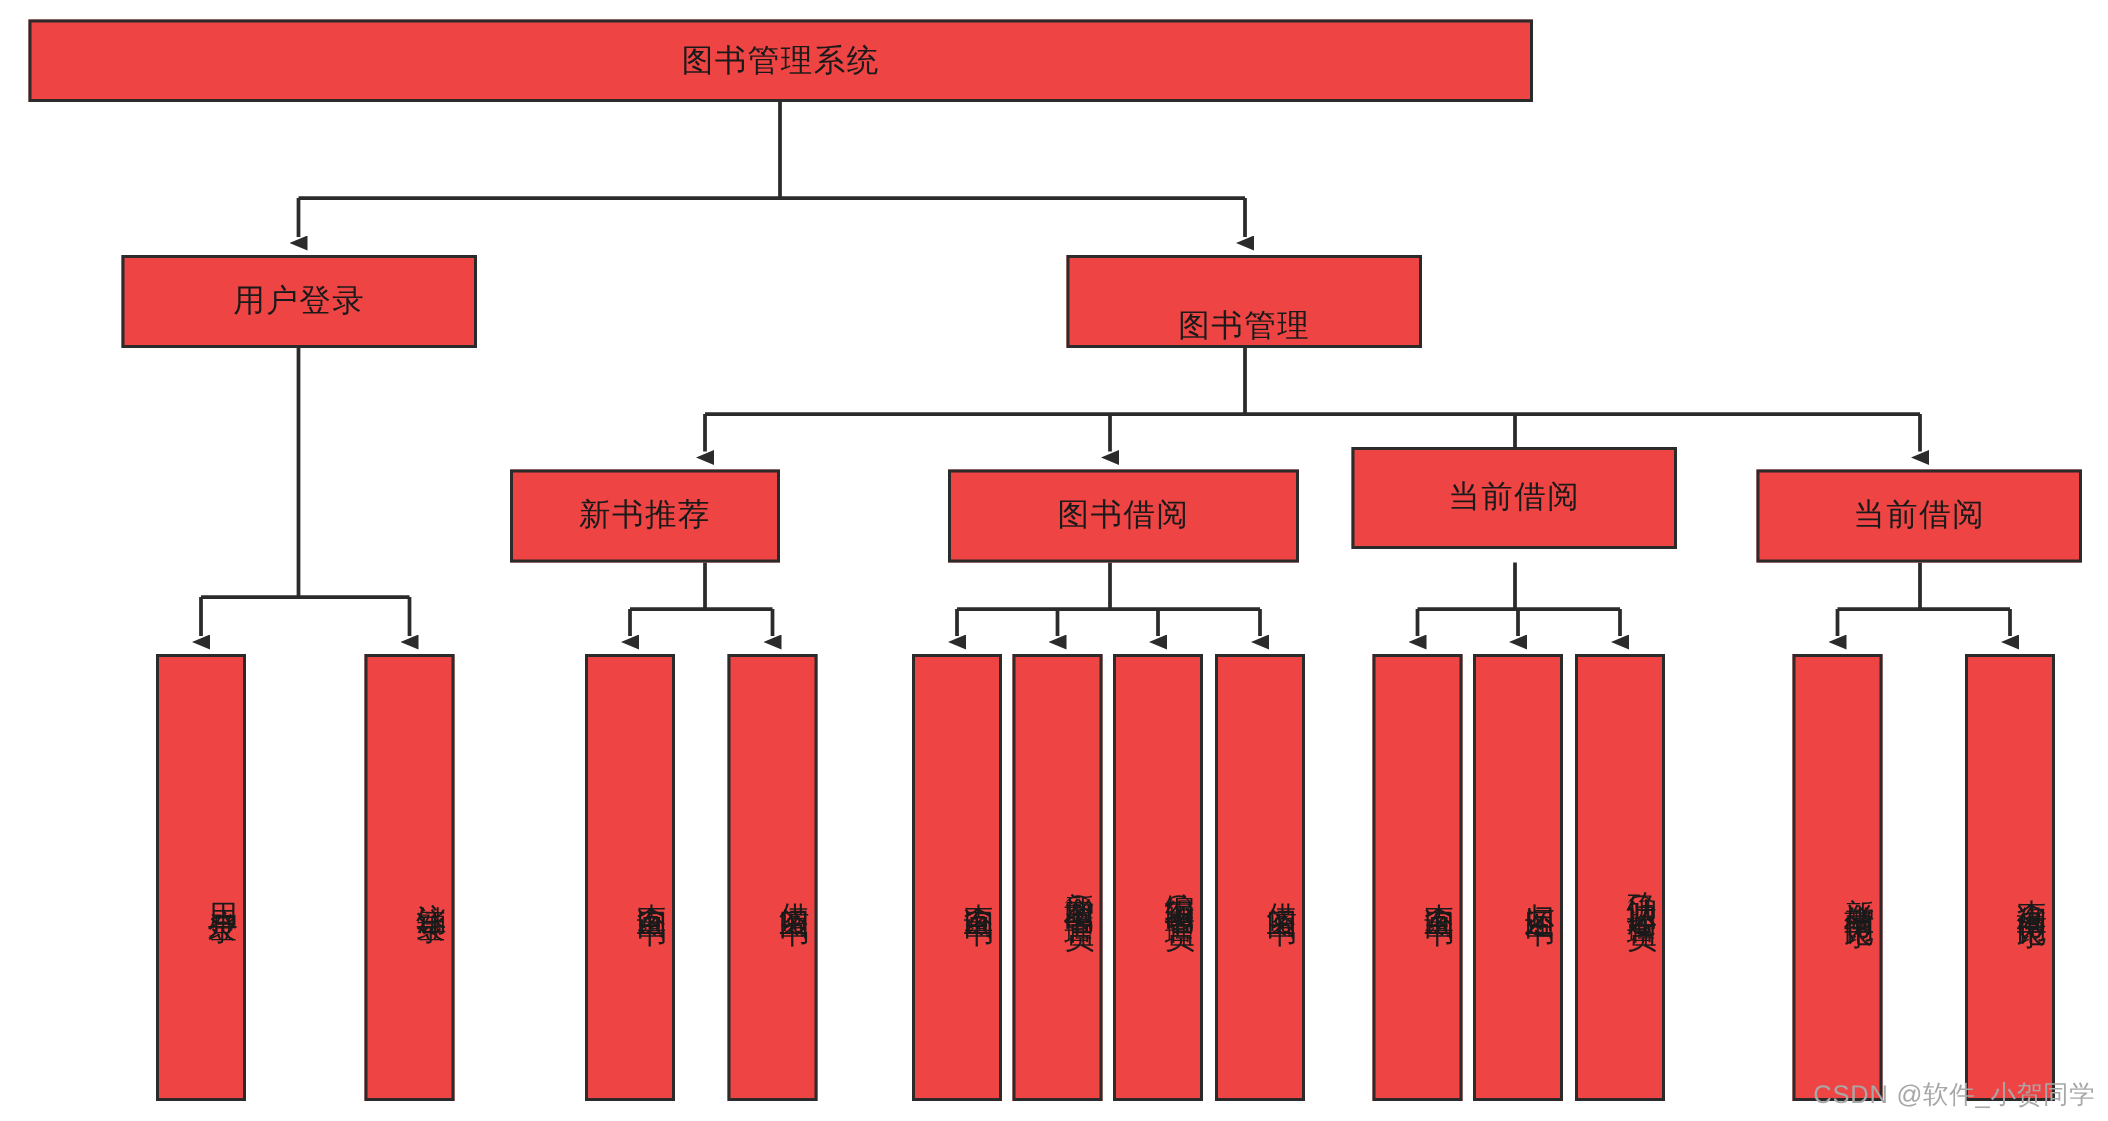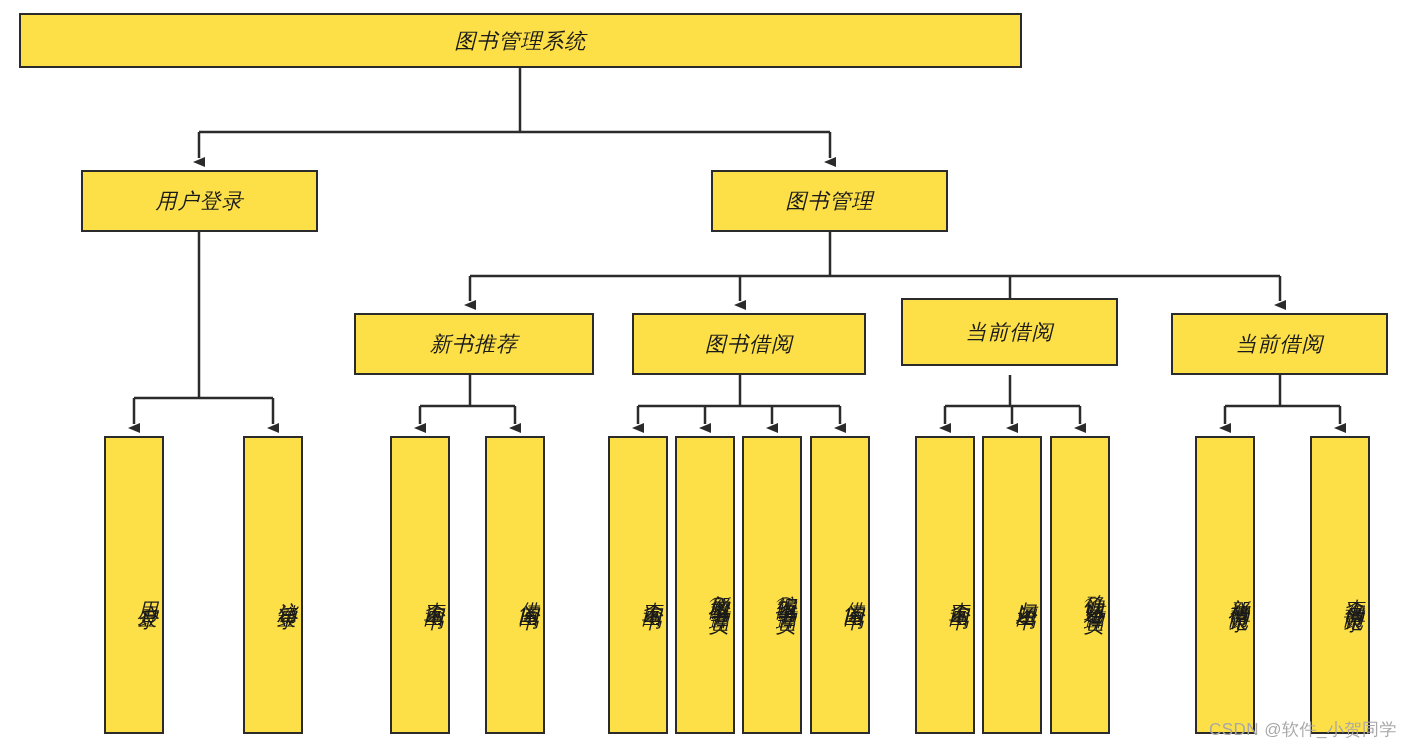--- a/index.html
+++ b/index.html
@@ -21,27 +21,26 @@
     position: absolute;
     left: 0;
     top: 0;
     width: 1405px;
     height: 747px;
     pointer-events: none;
   }
   .node {
     position: absolute;
     box-sizing: border-box;
-    background: #fde047;
+    background: #ef4444;
     border: 2px solid #2b2b2b;
     display: flex;
     align-items: center;
     justify-content: center;
     color: #1a1a1a;
-    font-style: italic;
   }
   .node.horiz {
     font-size: 21px;
     letter-spacing: 1px;
     line-height: 1.2;
   }
   .node.vert {
     writing-mode: vertical-rl;
     text-orientation: upright;
     font-size: 20px;
@@ -120,25 +119,25 @@
     </g>
   </svg>
 
   <div class="node horiz" style="left:19px; top:13px; width:1003px; height:55px;">
     <span>图书管理系统</span>
   </div>
 
   <div class="node horiz" style="left:81px; top:170px; width:237px; height:62px;">
     <span>用户登录</span>
   </div>
-  <div class="node horiz" style="left:711px; top:170px; width:237px; height:62px;">
+  <div class="node horiz" style="left:711px; top:170px; width:237px; height:62px;align-items:flex-end;">
     <span>图书管理</span>
   </div>
 
-  <div class="node horiz" style="left:354px; top:313px; width:240px; height:62px;">
+  <div class="node horiz" style="left:340px; top:313px; width:180px; height:62px;">
     <span>新书推荐</span>
   </div>
   <div class="node horiz" style="left:632px; top:313px; width:234px; height:62px;">
     <span>图书借阅</span>
   </div>
   <div class="node horiz" style="left:901px; top:298px; width:217px; height:68px;">
     <span>当前借阅</span>
   </div>
   <div class="node horiz" style="left:1171px; top:313px; width:217px; height:62px;">
     <span>当前借阅</span>

